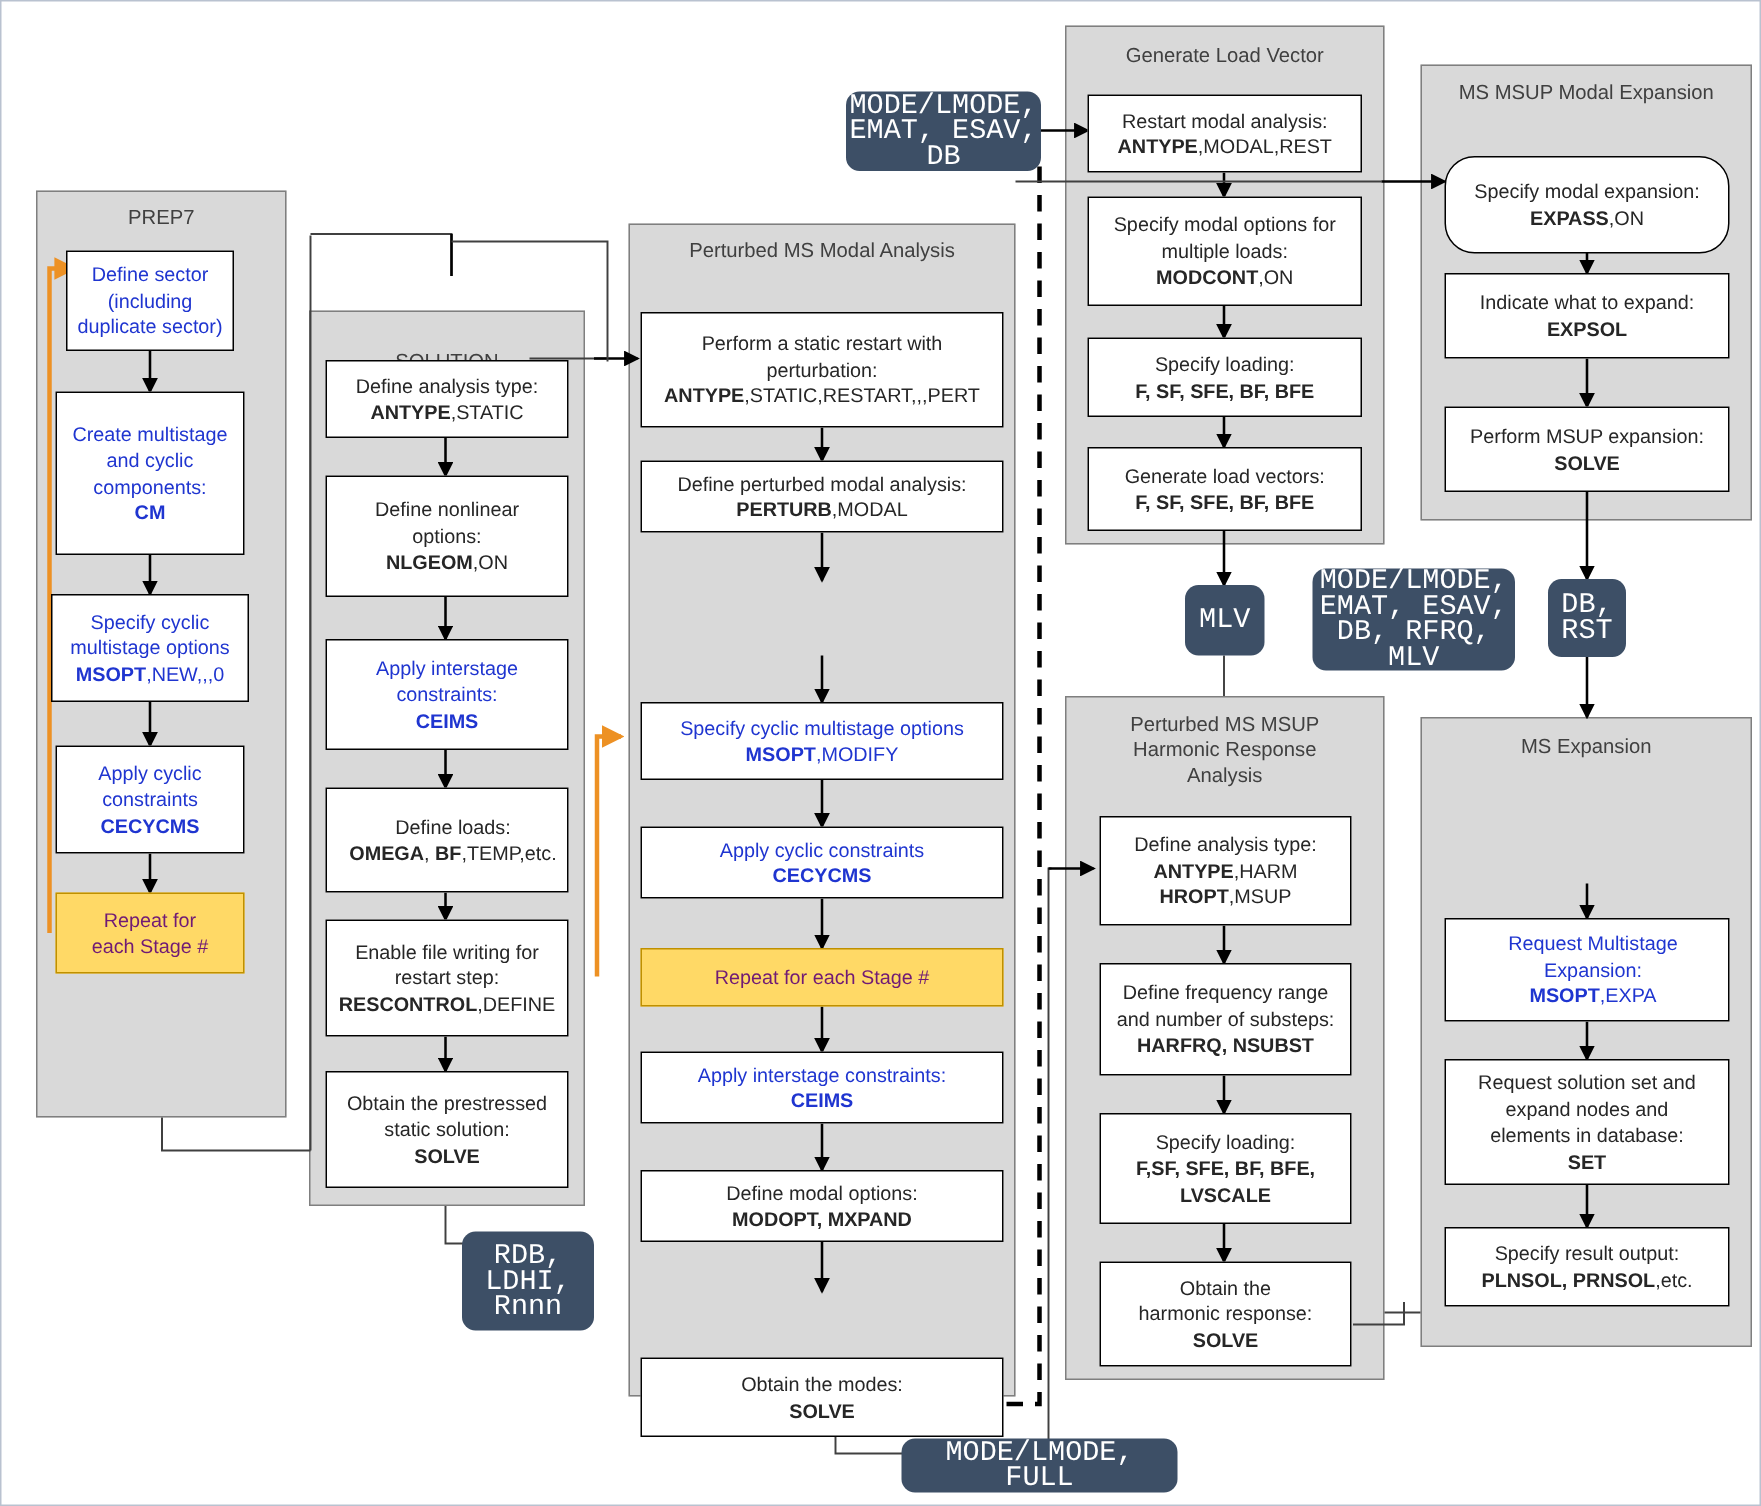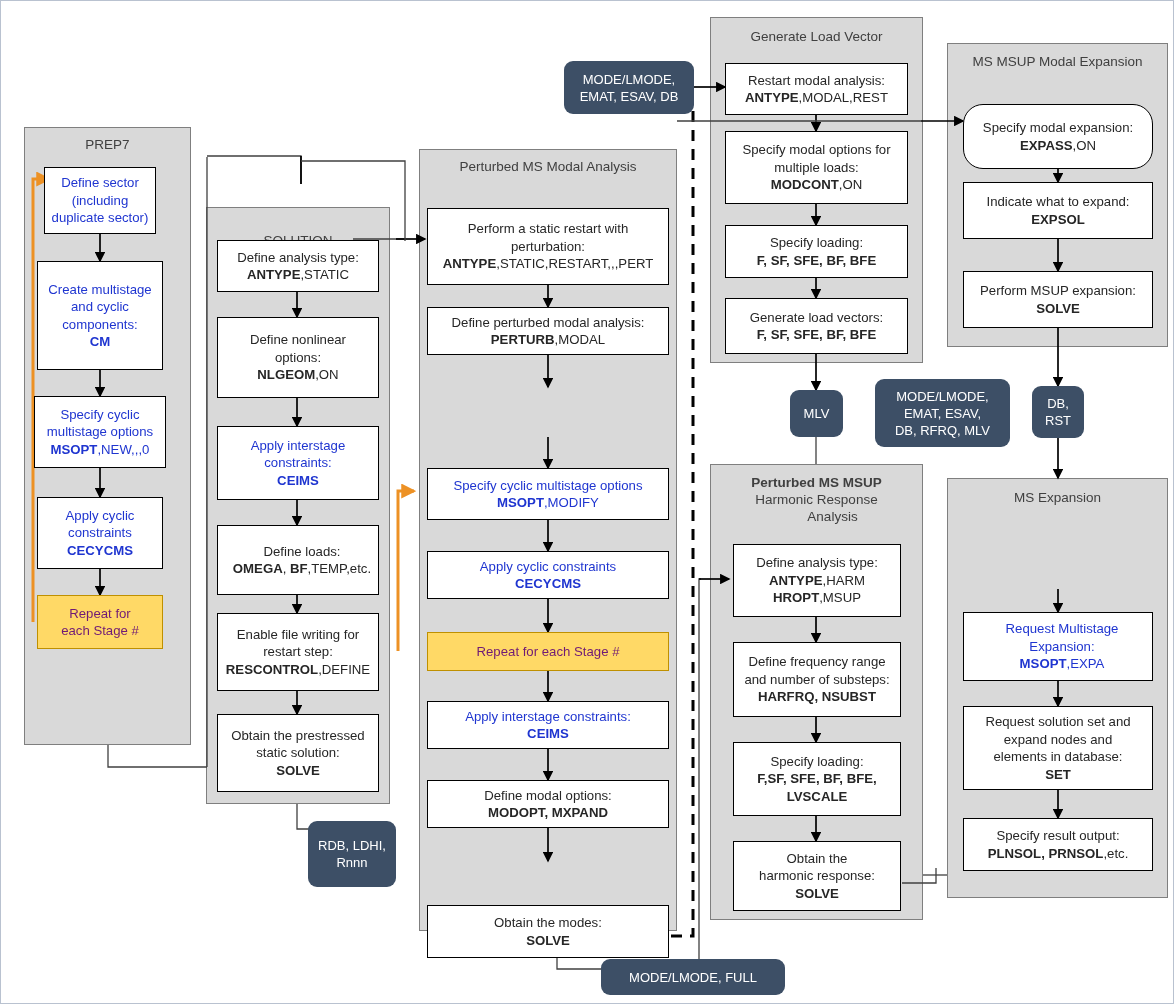--- a/index.html
+++ b/index.html
@@ -10,21 +10,21 @@
   .group-title{position:absolute;width:100%;text-align:center;color:#404040;font-size:13.5px;line-height:17px;}
   .node{position:absolute;background:#ffffff;border:1.6px solid #000000;box-sizing:border-box;
         display:flex;align-items:center;justify-content:center;text-align:center;
         font-size:13.2px;line-height:17.5px;color:#262626;padding:2px 4px;}
   .node.blue{color:#1f35d0;}
   .node.yellow{background:#ffd966;border:1.6px solid #bf9000;color:#701a75;}
   .b{font-weight:bold;}
   .bl{color:#1f35d0;font-weight:bold;}
   .badge{position:absolute;background:#3d4f66;border-radius:9px;color:#ffffff;
          display:flex;align-items:center;justify-content:center;text-align:center;
-         font-size:13px;line-height:17px;box-sizing:border-box;padding:2px 6px;}
+         font-size:19px;line-height:17px;box-sizing:border-box;padding:2px 6px;font-family:Liberation Mono, monospace;}
   svg.wires{position:absolute;left:0;top:0;width:1174px;height:1004px;pointer-events:none;}
   .arrow-black{stroke:#000000;stroke-width:1.7;fill:none;}
   .arrow-orange{stroke:#ed9124;stroke-width:3;fill:none;}
   .thin{stroke:#404040;stroke-width:1.3;fill:none;}
   .dashed{stroke:#000000;stroke-width:3;fill:none;stroke-dasharray:11 8;}
 </style>
 </head>
 <body>
 
 <div id="canvas">
@@ -39,23 +39,23 @@
 
   <div class="group" style="left:418px;top:148px;width:258px;height:782px;">
     <div class="group-title" style="top:8px;">Perturbed MS Modal Analysis</div>
   </div>
 
   <div class="group" style="left:709px;top:16px;width:213px;height:346px;">
     <div class="group-title" style="top:10px;">Generate Load Vector</div>
   </div>
 
   <div class="group" style="left:709px;top:463px;width:213px;height:456px;">
-    <div class="group-title" style="top:9px;font-weight:bold;">Perturbed MS MSUP</div>
+    <div class="group-title" style="top:9px;">Perturbed MS MSUP</div>
     <div class="group-title" style="top:26px;">Harmonic Response</div>
-    <div class="group-title" style="top:43px;margin-left:16px;">Analysis</div>
+    <div class="group-title" style="top:43px;">Analysis</div>
   </div>
 
   <div class="group" style="left:946px;top:42px;width:221px;height:304px;">
     <div class="group-title" style="top:9px;">MS MSUP Modal Expansion</div>
   </div>
 
   <div class="group" style="left:946px;top:477px;width:221px;height:420px;">
     <div class="group-title" style="top:10px;">MS Expansion</div>
   </div>
 

